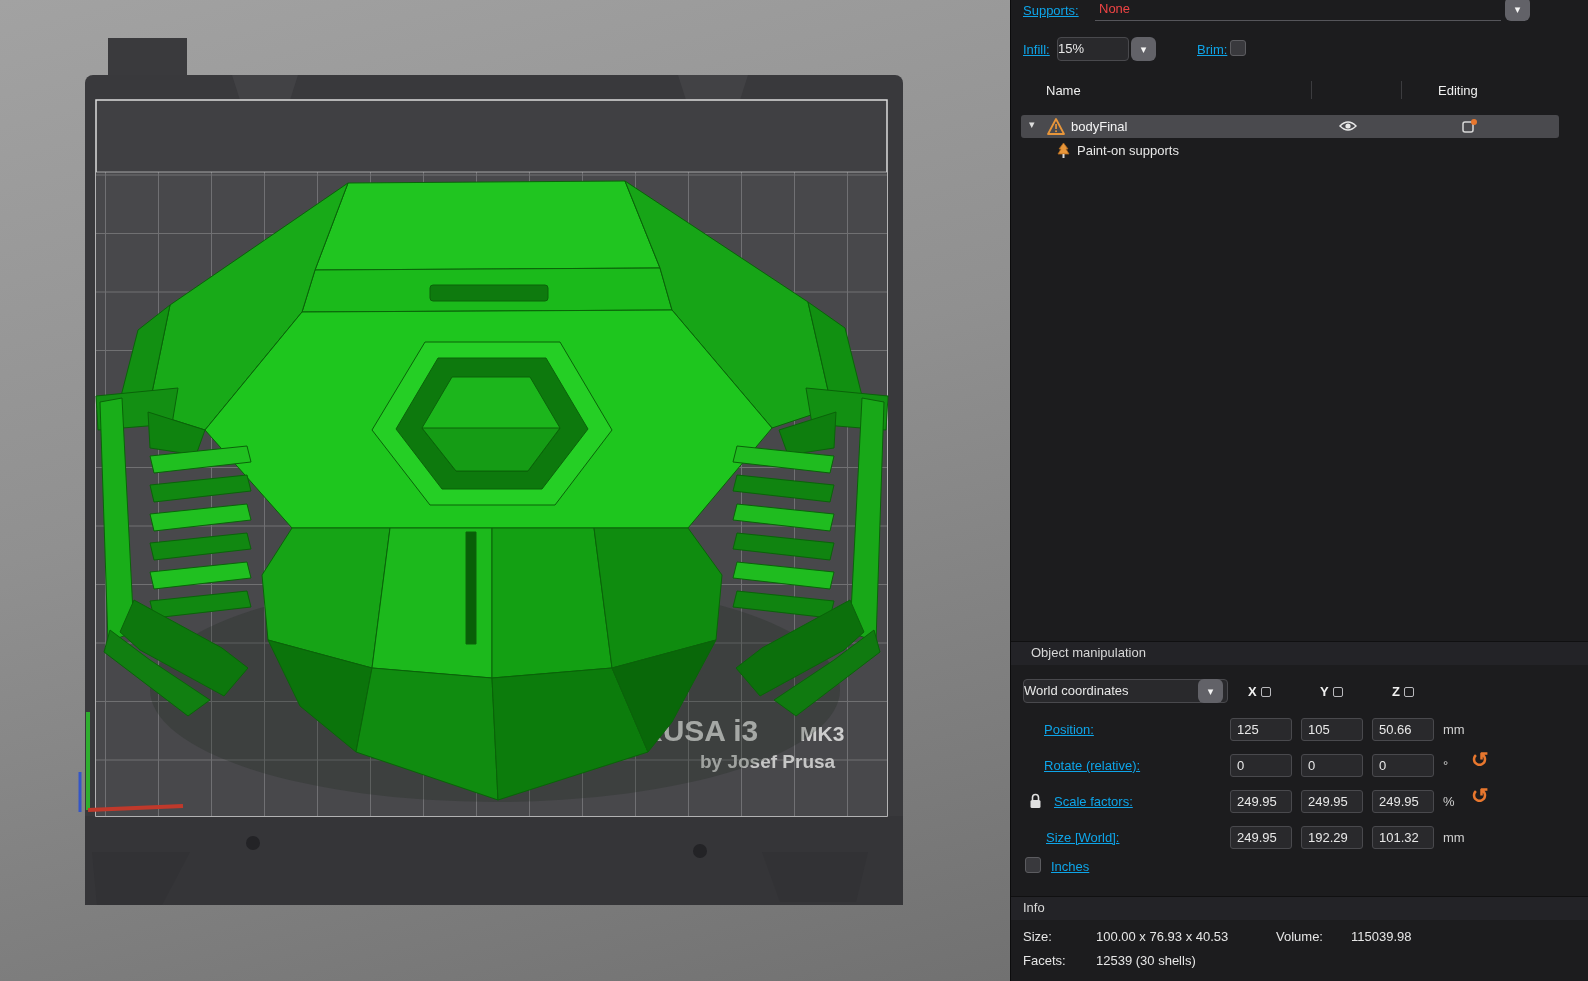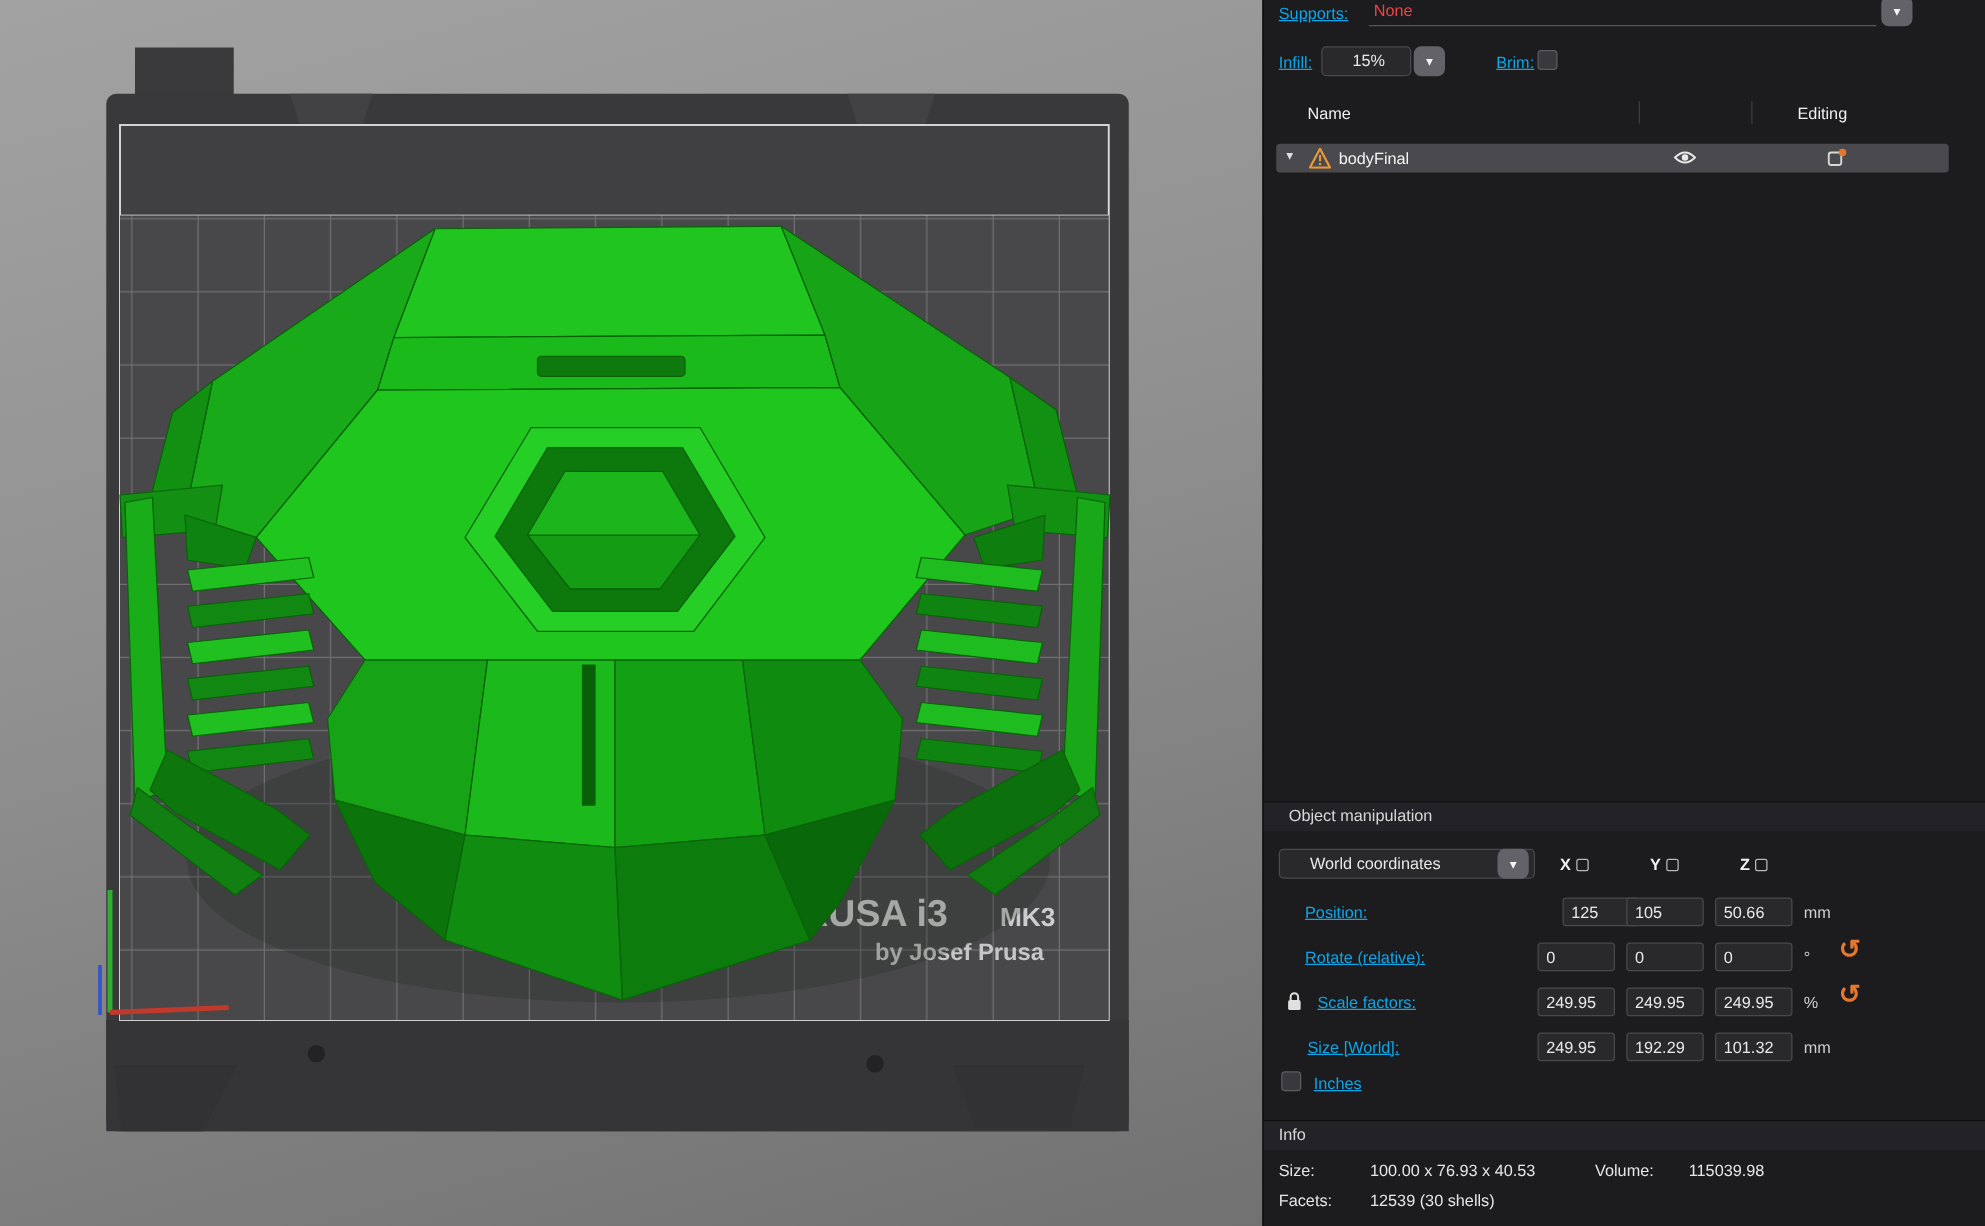--- a/index.html
+++ b/index.html
@@ -18,21 +18,21 @@
     position:absolute; left:1010px; top:0; width:578px; height:981px;
     background:#1c1c1e; color:#e6e6e6; font-size:13px;
     border-left:1px solid #0c0c0d;
   }
   .abs { position:absolute; }
   .lbl { color:#0ea5e9;text-decoration:underline; }
   .bold { font-weight:normal; }
 
   .combo {
     background:#29292c; border:1px solid #49494d; border-radius:4px;
-    color:#e8e8e8; line-height:22px; padding-left:24px; height:24px;
+    color:#e8e8e8; line-height:22px; padding-left:0; height:24px;
   }
   .combo-btn {
     width:25px; height:24px; background:#626268; border-radius:6px;
     display:flex; align-items:center; justify-content:center;
     color:#f5f5f5; font-size:11px;
   }
   .checkbox {
     width:16px; height:16px; background:#39393d; border:1px solid #5c5c60;
     border-radius:3px;
   }
@@ -184,20 +184,27 @@
     <svg class="abs" style="left:318px; top:4px;" width="18" height="14" viewBox="0 0 18 14">
       <path d="M1,7 Q9,-1 17,7 Q9,15 1,7 Z" fill="none" stroke="#e8e8e8" stroke-width="1.5"></path>
       <circle cx="9" cy="7" r="2.6" fill="#e8e8e8"></circle>
     </svg>
     <svg class="abs" style="left:440px; top:3px;" width="17" height="17" viewBox="0 0 17 17">
       <rect x="2" y="4" width="10" height="10" rx="2" fill="none" stroke="#d8d8d8" stroke-width="1.5"></rect>
       <circle cx="13" cy="4" r="3" fill="#e8772e"></circle>
     </svg>
   </div>
 
+  <div class="abs" style="left:10px; top:140px; width:538px; height:22px;">
+    <svg class="abs" style="left:34px; top:2px;" width="17" height="17" viewBox="0 0 17 17">
+      <polygon points="8.5,1 13,7 11,7 14,12 3,12 6,7 4,7" fill="#e8963a" stroke="#b06a1e" stroke-width="0.8"></polygon>
+      <rect x="7.5" y="12" width="2" height="4" fill="#d8d8d8"></rect>
+    </svg>
+    <div class="abs" style="left:56px; top:3px; color:#e8e8e8;">Paint-on supports</div>
+  </div>
 
   <div class="section-strip" style="top:641px;"></div>
   <div class="abs" style="left:20px; top:645px; color:#d8d8d8;">Object manipulation</div>
 
   <div class="abs combo" style="left:12px; top:679px; width:205px;">World coordinates</div>
   <div class="abs combo-btn" style="left:187px; top:679px;">▾</div>
 
   <div class="axis-hdr" style="left:237px; top:684px;">
     <span>X</span>
     <span class="axis-ico"></span>
@@ -205,21 +212,21 @@
   <div class="axis-hdr" style="left:309px; top:684px;">
     <span>Y</span>
     <span class="axis-ico"></span>
   </div>
   <div class="axis-hdr" style="left:381px; top:684px;">
     <span>Z</span>
     <span class="axis-ico"></span>
   </div>
 
   <div class="abs lbl" style="left:33px; top:722px;">Position:</div>
-  <input class="field" style="left: 219px; top: 718px; margin-left: 20px;" value="125">
+  <input class="field" style="left: 219px; top: 718px;" value="125">
   <input class="field" style="left: 290px; top: 718px;" value="105">
   <input class="field" style="left: 361px; top: 718px;" value="50.66">
   <div class="unit" style="left:432px; top:722px;">mm</div>
 
   <div class="abs lbl" style="left:33px; top:758px;">Rotate (relative):</div>
   <input class="field" style="left: 219px; top: 754px;" value="0">
   <input class="field" style="left: 290px; top: 754px;" value="0">
   <input class="field" style="left: 361px; top: 754px;" value="0">
   <div class="unit" style="left:432px; top:758px;">°</div>
   <div class="reset-btn" style="left:460px; top:750px;">↺</div>

